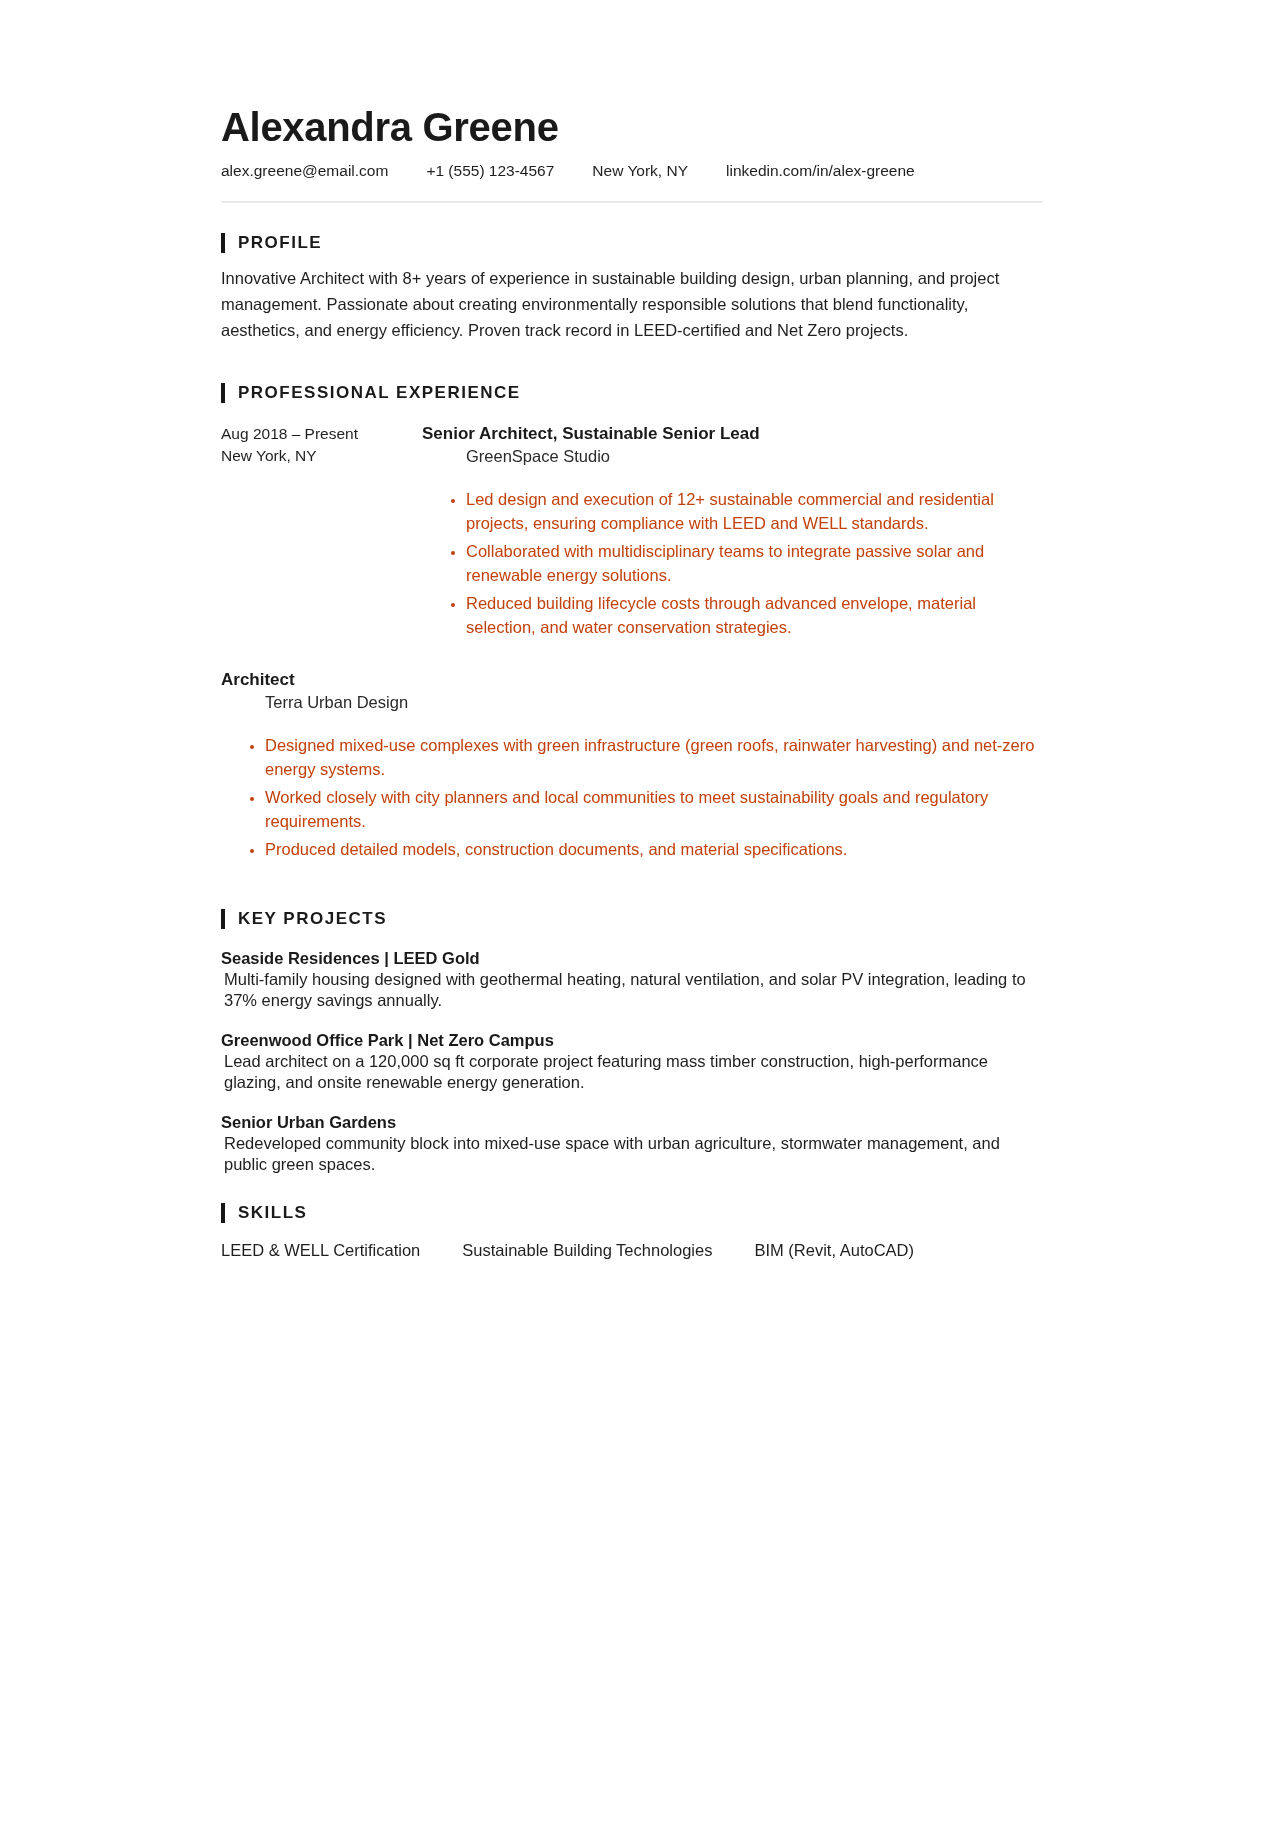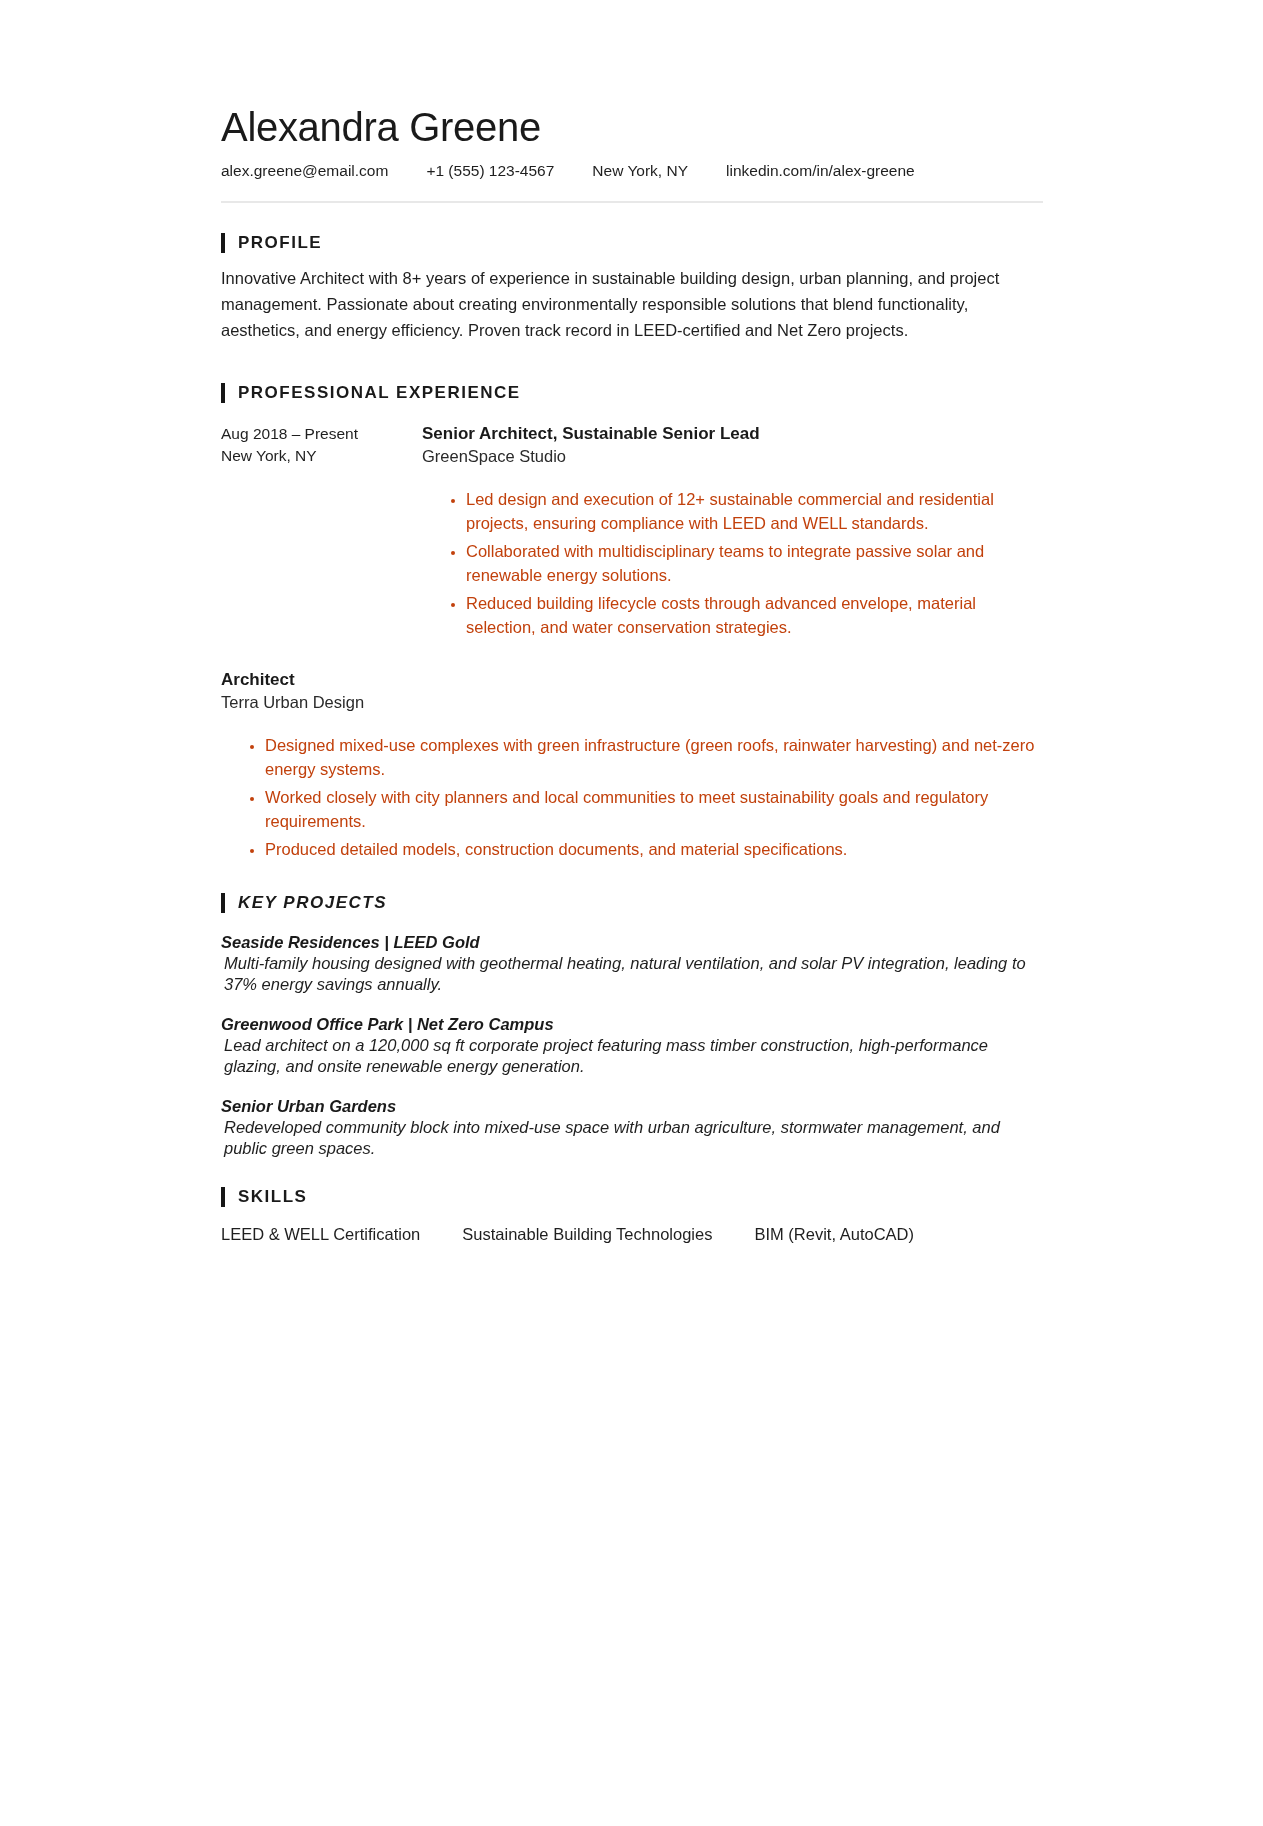--- a/index.html
+++ b/index.html
@@ -20,21 +20,21 @@
     margin-left: 221px;
     padding-top: 104px;
     height: 1197px;          
     overflow: hidden;
   }
   
   .name {
     margin: 0;
     font-size: 40px;
     line-height: 46px;
-    font-weight: 400;
+    font-weight: 700;
     letter-spacing: -0.3px;
     color: #1a1a1a;
   }
   .subtitle {
     margin-top: 18px;
     font-size: 19px;
     line-height: 26px;
     color: #222222;
   }
   .contact {
@@ -56,21 +56,21 @@
     font-size: 17px;
     line-height: 20px;
     font-weight: 700;
     letter-spacing: 1.5px;
     color: #1a1a1a;
     border-left: 4px solid #161616;
     padding-left: 13px;
   }
   .sec-profile   { margin-top: 30px; }
   .sec-exp       { margin-top: 40px; }
-  .sec-projects  { margin-top: 28px; font-style: italic; }
+  .sec-projects  { margin-top: 44px; }
   .sec-skills    { margin-top: 28px; }
 
   .profile-text {
     margin: 12px 0 0 0;
     font-size: 16.5px;
     line-height: 26px;
     color: #1f1f1f;
   }
   
   .job {
@@ -88,20 +88,21 @@
   .job-title {
     font-size: 17px;
     line-height: 22px;
     font-weight: 700;
     color: #1a1a1a;
   }
   .company {
     font-size: 16.5px;
     line-height: 22px;
     color: #2a2a2a;
+    margin-left: 44px;
   }
   .job-right ul {
     margin: 20px 0 0 0;
     padding: 0 0 0 44px;
     list-style: disc outside;
   }
   .job-right li {
     font-size: 16.5px;
     line-height: 24px;
     margin-bottom: 4px;

